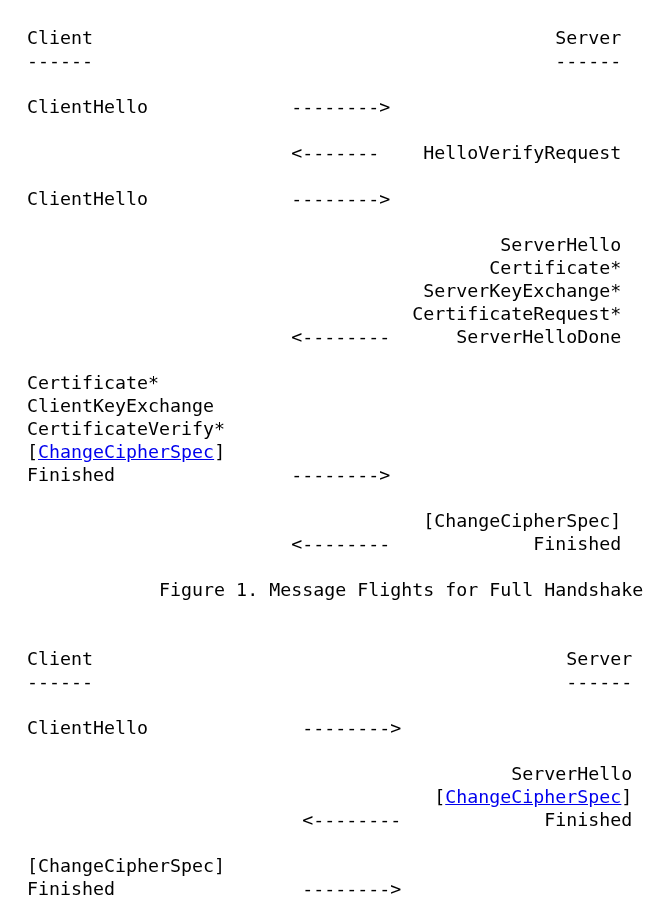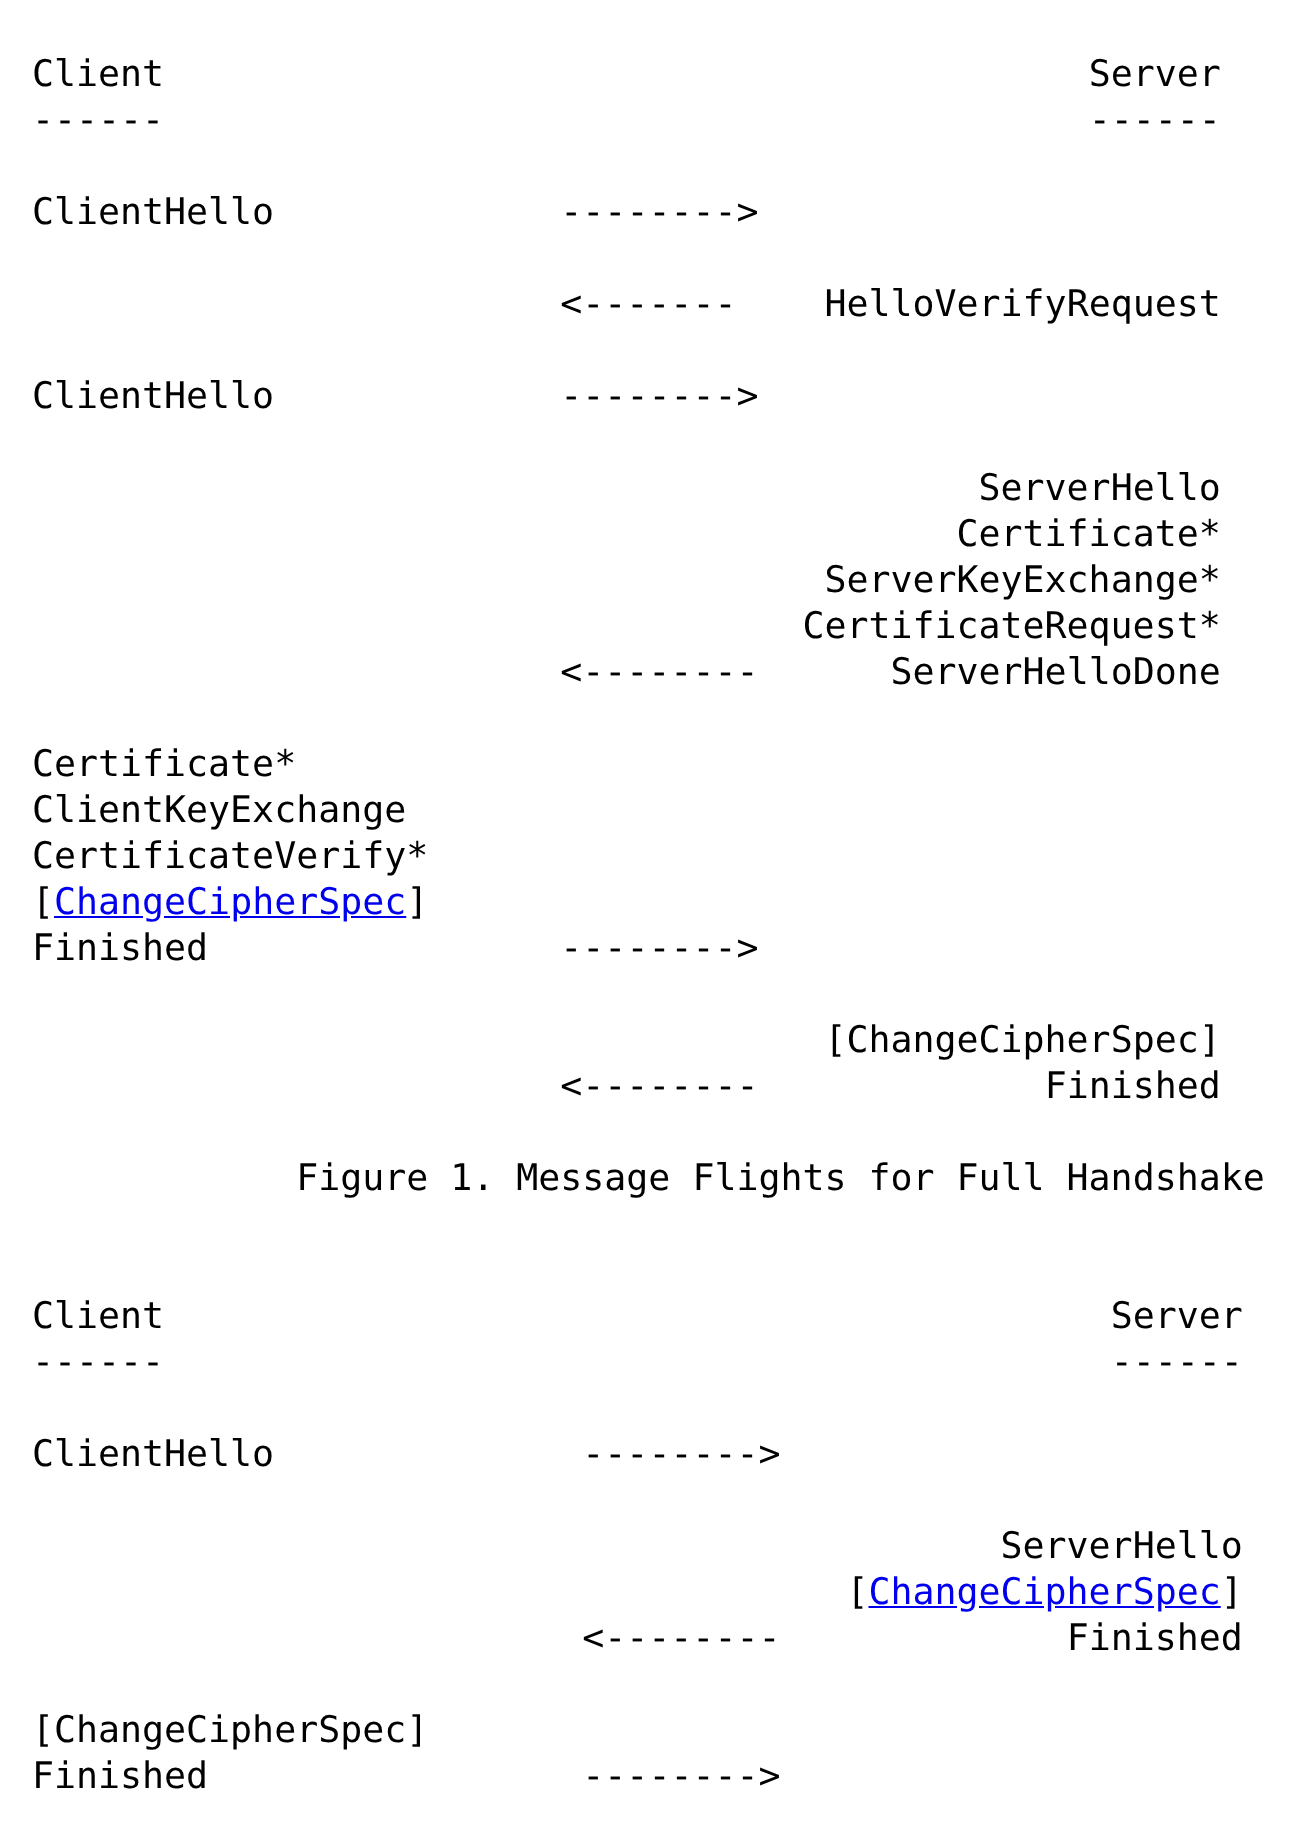--- a/index.html
+++ b/index.html
@@ -10,21 +10,21 @@
   body {
     width: 654px;
     height: 912px;
     overflow: hidden;
   }
   #doc {
     font-family: "DejaVu Sans Mono", "Liberation Mono", monospace;
     font-size: 18.3px;
     line-height: 23px;
     color: #000000;
-    padding: 26px 0 0 16px;
+    padding: 26px 0 0 27px;
     white-space: pre;
   }
   .figure {
     white-space: pre;
   }
   .figure + .figure {
     margin-top: 46px; 
   }
   .line {
     min-height: 23px;

